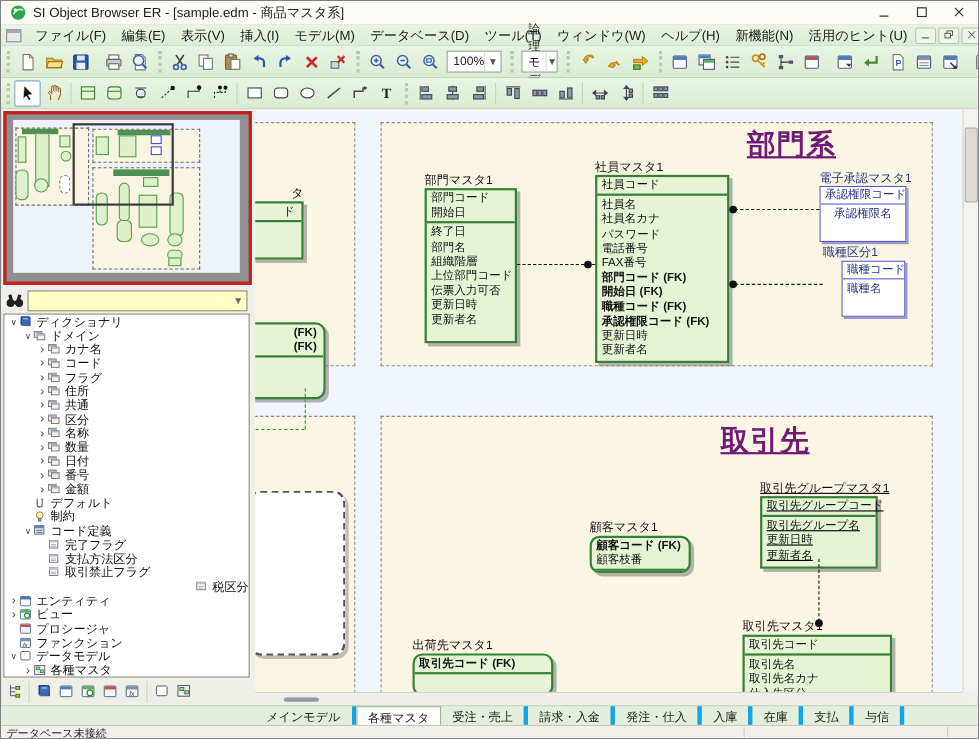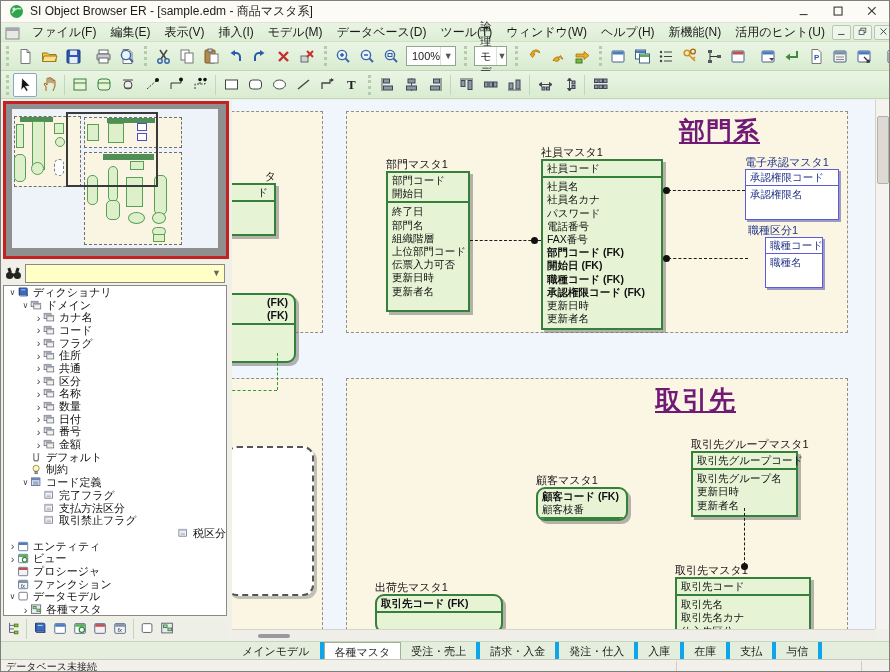--- a/index.html
+++ b/index.html
@@ -1148,41 +1148,41 @@
             <div class="erow fk">開始日 (FK)</div>
             <div class="erow fk">職種コード (FK)</div>
             <div class="erow fk">承認権限コード (FK)</div>
             <div class="erow">更新日時</div>
             <div class="erow">更新者名</div>
           </div>
         </div>
       </div>
       <div class="entity blue" style="left: 513px; top: 56px;">
         <div class="ent-name">電子承認マスタ1</div>
-        <div class="ent-box" style="width: 94px;">
+        <div class="ent-box" style="width: 79px; text-align: center;">
           <div class="ent-pk">
             <div class="erow">承認権限コード</div>
           </div>
           <div class="ent-attrs" style="min-height: 33px;">
             <div class="erow">承認権限名</div>
           </div>
         </div>
       </div>
       <div class="entity blue" style="left: 516px; top: 124px;">
         <div class="ent-name">職種区分1</div>
         <div class="ent-box" style="width: 58px; margin-left: 17px;">
           <div class="ent-pk">
             <div class="erow">職種コード</div>
           </div>
           <div class="ent-attrs" style="min-height: 33px;">
             <div class="erow">職種名</div>
           </div>
         </div>
       </div>
-      <div class="entity " style="left: 459px; top: 338px;">
+      <div class="entity " style="left: 459px; top: 338px; text-decoration: underline;">
         <div class="ent-name">取引先グループマスタ1</div>
         <div class="ent-box" style="width: 107px;">
           <div class="ent-pk">
             <div class="erow">取引先グループコード</div>
           </div>
           <div class="ent-attrs">
             <div class="erow">取引先グループ名</div>
             <div class="erow">更新日時</div>
             <div class="erow">更新者名</div>
           </div>

